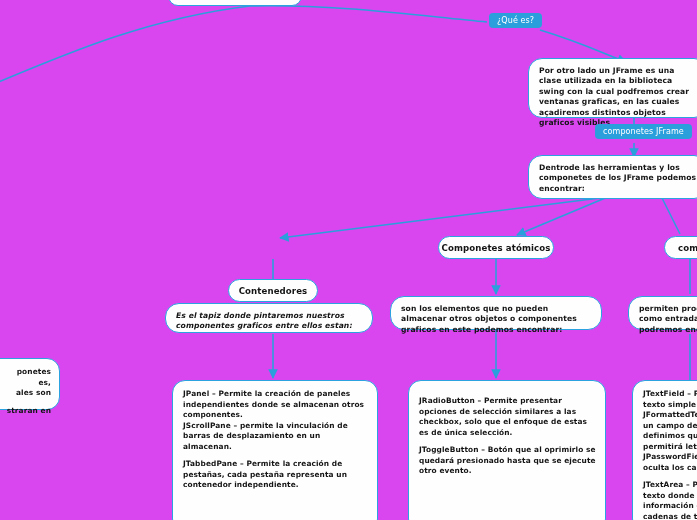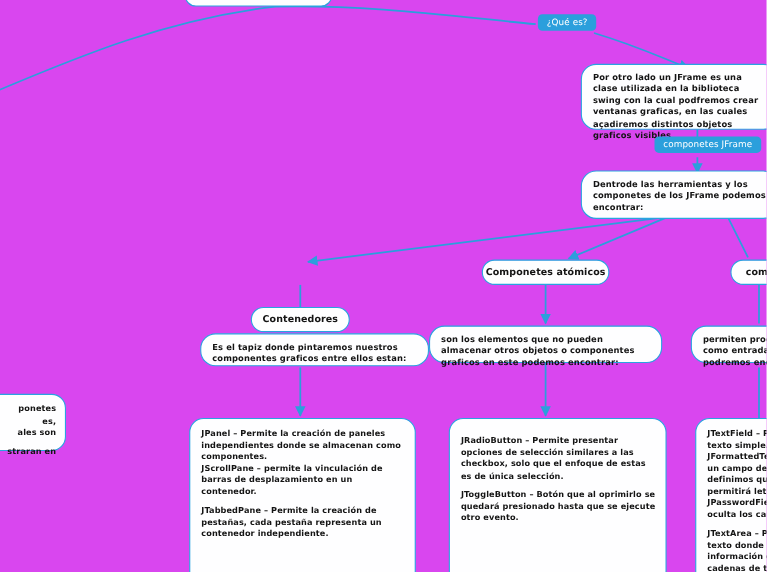--- a/index.html
+++ b/index.html
@@ -125,25 +125,25 @@
   <div class="badge" style="left:489px; top:13px;">¿Qué es?</div>
 
   <div class="node para" style="left:528px; top:58px; width:180px; height:60px;">Por otro lado un JFrame es una clase utilizada en la biblioteca swing con la cual podfremos crear ventanas graficas, en las cuales açadiremos distintos objetos graficos visibles</div>
 
   <div class="badge" style="left:595px; top:124px;">componetes JFrame</div>
 
   <div class="node para" style="left:528px; top:155px; width:180px; height:44px;">Dentrode las herramientas y los componetes de los JFrame podemos encontrar:</div>
 
   <div class="node pill" style="left:228px; top:236px; width:90px; height:23px;margin-top:43px;">Contenedores</div>
 
-  <div class="node para" style="left:182px; top:303px; width:208px; height:30px;">Es el tapiz donde pintaremos nuestros componentes graficos entre ellos estan:</div>
+  <div class="node para" style="left:165px; top:303px; width:208px; height:30px;font-style:italic;">Es el tapiz donde pintaremos nuestros componentes graficos entre ellos estan:</div>
 
   <div class="node list" style="left:172px; top:380px; width:206px; height:152px;">
-    <p>JPanel – Permite la creación de paneles independientes donde se almacenan como componentes.</p>
-    <p>JScrollPane – permite la vinculación de barras de desplazamiento en un contenedor.</p>
+    <p>JPanel – Permite la creación de paneles independientes donde se almacenan otros componentes.</p>
+    <p>JScrollPane – permite la vinculación de barras de desplazamiento en un almacenan.</p>
     <p class="gap">JTabbedPane – Permite la creación de pestañas, cada pestaña representa un contenedor independiente.</p>
   </div>
 
   <div class="node pill" style="left:438px; top:236px; width:116px; height:23px;">Componetes atómicos</div>
 
   <div class="node para" style="left:390px; top:296px; width:212px; height:34px;">son los elementos que no pueden almacenar otros objetos o componentes graficos en este podemos encontrar:</div>
 
   <div class="node list" style="left:408px; top:380px; width:198px; height:152px;">
     <p class="gap">JRadioButton – Permite presentar opciones de selección similares a las checkbox, solo que el enfoque de estas es de única selección.</p>
     <p class="gap">JToggleButton – Botón que al oprimirlo se quedará presionado hasta que se ejecute otro evento.</p>

